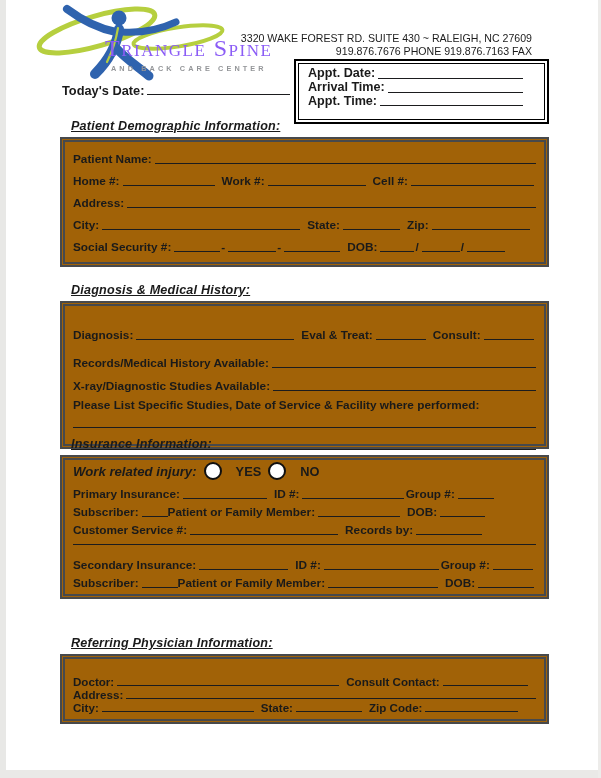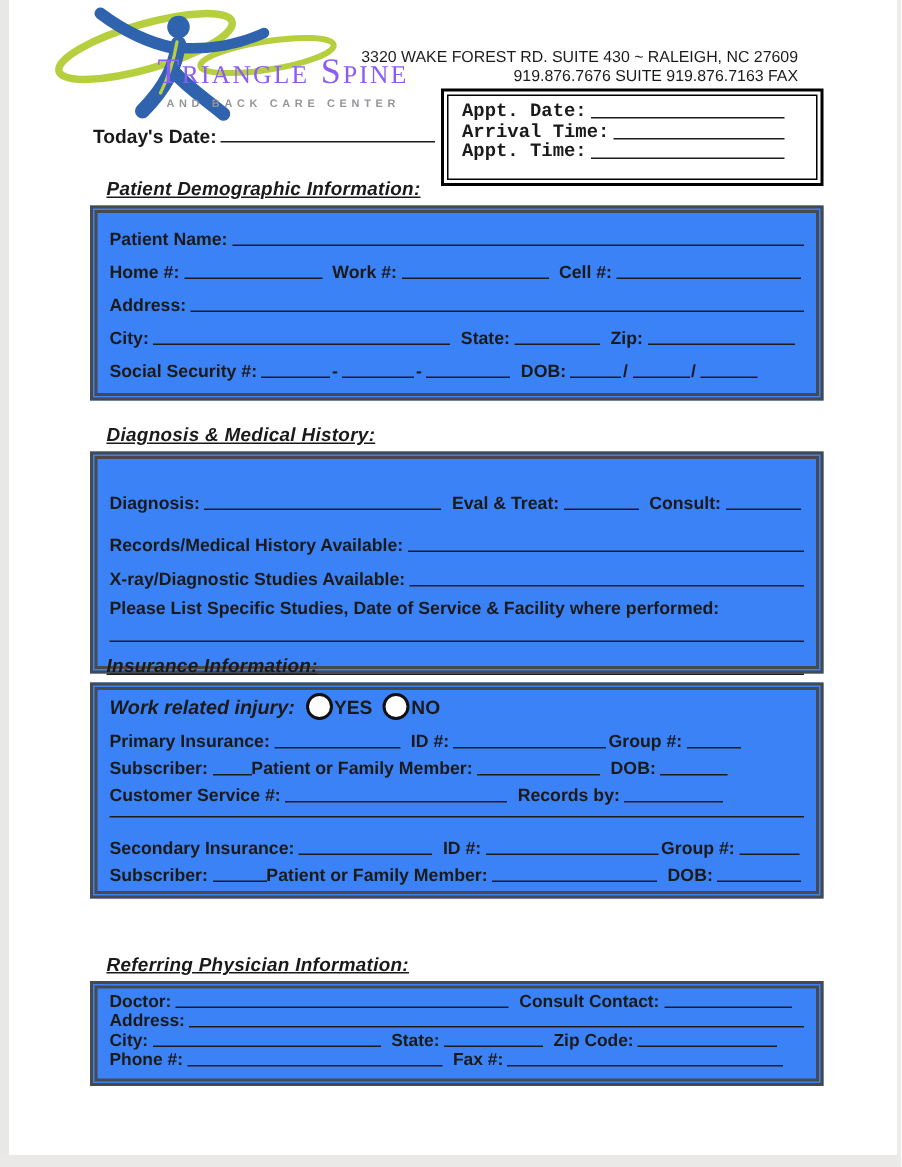--- a/index.html
+++ b/index.html
@@ -24,41 +24,41 @@
     position:absolute;left:86px;top:60px;
     font-size:7.3px;font-weight:bold;letter-spacing:3.1px;color:#939598;white-space:nowrap;
   }
   .addr{
     position:absolute;right:69px;top:32px;text-align:right;
     font-size:10.6px;line-height:12.5px;color:#1c1c1c;white-space:nowrap;
   }
   .appt{position:absolute;left:294px;top:59px;width:255px;height:65px;
     border:2.5px solid #000;padding:2px;box-sizing:border-box;background:#fff;z-index:2;}
   .appt-in{border:1.5px solid #000;height:100%;box-sizing:border-box;padding:3px 9px 4px 9px;}
-  .arow{display:flex;align-items:flex-end;height:13.8px;font-family:Liberation Mono, monospace;}
+  .arow{display:flex;height:13.8px;}
   .arow .lbl{font-size:12.6px;}
   .today{position:absolute;left:62px;top:84px;width:228px;display:flex;align-items:flex-end;}
   .today .lbl{font-size:12.8px;}
 
   
   .lbl{font-weight:bold;font-size:11.8px;line-height:13px;white-space:nowrap;}
   .line{height:0;border-bottom:1.5px solid #1b1c1e;align-self:flex-end;margin:0 7px 2px 3px;min-width:8px;}
   .grow{flex:1;}
   .sep-ch{font-weight:bold;font-size:11.8px;line-height:13px;}
   .sec{position:absolute;left:60px;width:489px;z-index:1;}
   .sec-title{
     font-weight:bold;font-style:italic;font-size:12.6px;line-height:15px;
     text-decoration:underline;margin:0 0 3px 11px;letter-spacing:.2px;
   }
-  .box{border:5px double #47494c;background:#3b82f6;box-sizing:border-box;padding:0 8px;}
+  .box{border:5px double #47494c;background:#a16207;box-sizing:border-box;padding:0 8px;}
   .row{display:flex;align-items:flex-end;}
   .fullline{border-bottom:1.7px solid #1b1c1e;align-self:flex-end;margin-bottom:2px;}
   .radio{width:14px;height:14px;border:2px solid #101010;border-radius:50%;display:inline-block;
     margin-left:7px;align-self:center;background:#fff;}
-  .yn{font-weight:bold;font-size:12.8px;align-self:center;margin-left:1px;}
+  .yn{font-weight:bold;font-size:12.8px;align-self:center;margin-left:14px;}
   .inj{font-size:13.2px;font-style:italic;align-self:center;}
   .b4 .lbl{font-size:11.6px;line-height:12.5px;}
 </style>
 </head>
 <body>
 
 <div class="sheet">
   <div class="edge left"></div>
   <div class="edge bottom"></div>
   <div class="edge right"></div>
@@ -73,21 +73,21 @@
       <path d="M 94 25 C 92 40, 86 54, 70 70" fill="none" stroke-width="10" stroke-linecap="round" stroke="#2f63ae"></path>
       <path d="M 91 44 C 101 55, 112 62, 124 72" fill="none" stroke-width="9" stroke-linecap="round" stroke="#2f63ae"></path>
       <path d="M 93 24 C 91 36, 88 46, 82 58" fill="none" stroke-width="2.2" stroke-linecap="round" stroke="#b6cf3f"></path>
     </svg>
     <div class="brand-name">Triangle Spine</div>
     <div class="brand-tag">AND BACK CARE CENTER</div>
   </div>
 
   <div class="addr">
     <div>3320 WAKE FOREST RD. SUITE 430 ~ RALEIGH, NC 27609</div>
-    <div>919.876.7676 SUITE 919.876.7163 FAX</div>
+    <div>919.876.7676 PHONE 919.876.7163 FAX</div>
   </div>
 
   <div class="appt">
     <div class="appt-in">
       <div class="arow">
         <span class="lbl">Appt. Date:</span>
         <span class="line grow" style="margin-right:12px"></span>
       </div>
       <div class="arow">
         <span class="lbl">Arrival Time:</span>
@@ -229,40 +229,34 @@
         <span class="lbl">Patient or Family Member:</span>
         <span class="line" style="width:110px"></span>
         <span class="lbl">DOB:</span>
         <span class="line" style="width:56px;margin-right:1px"></span>
       </div>
     </div>
   </div>
 
   <div class="sec b4" style="top:636px">
     <div class="sec-title">Referring Physician Information:</div>
-    <div class="box" style="height:70px;padding-top:2px">
+    <div class="box" style="height:70px;padding-top:16px">
       <div class="row" style="height:13px">
         <span class="lbl">Doctor:</span>
         <span class="line" style="width:222px"></span>
         <span class="lbl">Consult Contact:</span>
         <span class="line grow" style="margin-right:8px"></span>
       </div>
       <div class="row" style="height:13px">
         <span class="lbl">Address:</span>
         <span class="line grow" style="margin-right:0"></span>
       </div>
       <div class="row" style="height:13px">
         <span class="lbl">City:</span>
         <span class="line" style="width:152px"></span>
         <span class="lbl">State:</span>
         <span class="line" style="width:66px"></span>
         <span class="lbl">Zip Code:</span>
         <span class="line grow" style="margin-right:18px"></span>
       </div>
-      <div class="row" style="height:13px">
-        <span class="lbl">Phone #:</span>
-        <span class="line" style="width:170px"></span>
-        <span class="lbl">Fax #:</span>
-        <span class="line grow" style="margin-right:14px"></span>
-      </div>
     </div>
   </div>
 </div>
 
 </body></html>

